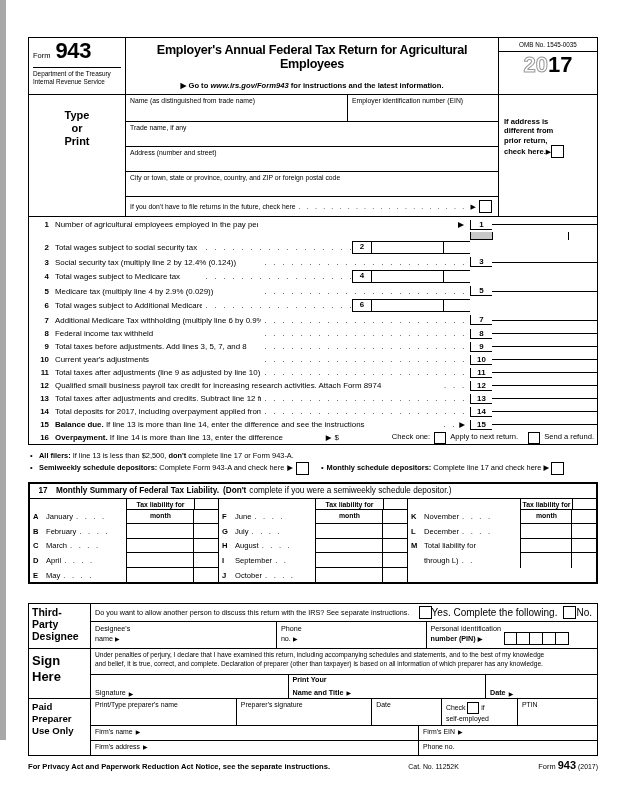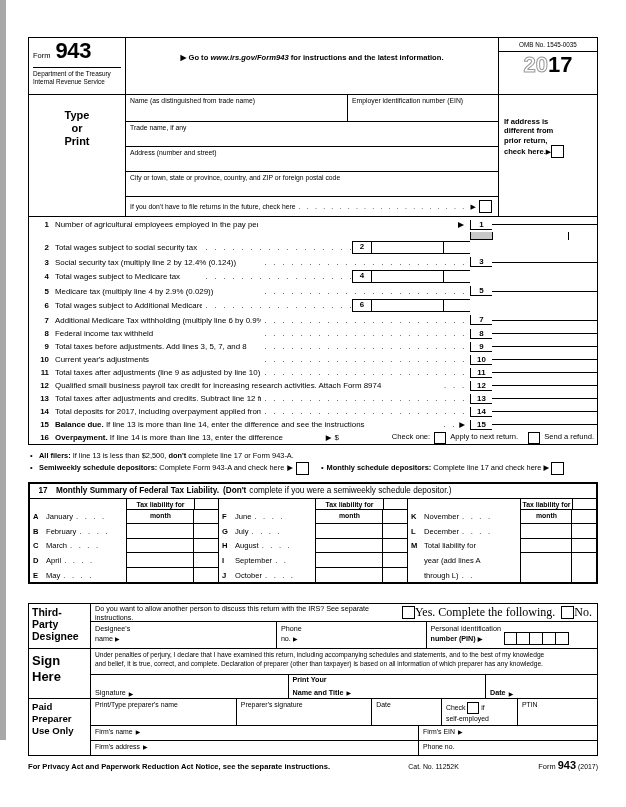--- a/index.html
+++ b/index.html
@@ -89,21 +89,21 @@
   .mhdr-wrap{display:flex;}
   .mhw-lab{width:96px;box-sizing:border-box;}
   .mhw-box{flex:1;box-sizing:border-box;border-left:1px solid #000;border-bottom:1px solid #000;font-size:6.9px;font-weight:bold;text-align:center;line-height:11px;height:11px;}
 
   
   .tp{border:1.6px solid #000;border-top:none;display:flex;}
   .tplab{width:62px;box-sizing:border-box;border-right:1.6px solid #000;font-size:10.5px;font-weight:bold;line-height:12px;padding:2px 0 0 3px;}
   .tpbody{flex:1;}
   .tpq{display:flex;align-items:center;font-size:7.2px;height:17px;border-bottom:1px solid #000;padding-left:4px;}
   .tpq .qs{flex:1;}
-  .tpq .yn{display:flex;align-items:center;gap:0;font-size:12px;font-family:Liberation Serif, serif;}
+  .tpq .yn{display:flex;align-items:center;gap:0;font-size:10px;}
   .tpf{display:flex;height:26px;font-size:7.2px;}
   .tpf .f1{flex:1.25;border-right:1px solid #000;padding:2px 0 0 4px;line-height:9.6px;}
   .tpf .f2{flex:1;border-right:1px solid #000;padding:2px 0 0 4px;line-height:9.6px;}
   .tpf .f3{flex:1.15;padding:2px 0 0 4px;line-height:9.6px;display:flex;}
   .pinboxes{display:flex;align-self:flex-start;margin-left:3px;margin-top:8px;}
   .pinboxes div{width:13px;height:13px;border:1px solid #000;border-left:none;box-sizing:border-box;}
   .pinboxes div:first-child{border-left:1px solid #000;}
 
   
   .sign{border:1.6px solid #000;border-top:none;display:flex;}
@@ -152,20 +152,21 @@
         <div class="hdr-form-line">
           <span class="lbl-form">Form</span>
           <span class="num943">943</span>
         </div>
         <div class="treas">
           <div>Department of the Treasury</div>
           <div>Internal Revenue Service</div>
         </div>
       </div>
       <div class="hdr-mid">
+        <div class="title">Employer's Annual Federal Tax Return for Agricultural Employees</div>
         <div class="goto">
           <span>▶</span>
           <span>Go to</span>
           <i>www.irs.gov/Form943</i>
           <span>for instructions and the latest information.</span>
         </div>
       </div>
       <div class="hdr-right">
         <div class="omb">OMB No. 1545-0035</div>
         <div class="year"><span class="hollow">20</span><span>17</span></div>
@@ -615,28 +616,20 @@
               <div class="mcts"></div>
             </div>
           <div class="mrow">
               <div class="mlab" style="width:112px">
                 <span class="ml">M</span>
                 <span>Total liability for</span>
               </div>
               <div class="mdol"></div>
               <div class="mcts"></div>
             </div>
-          <div class="mrow">
-              <div class="mlab" style="width:112px">
-                <span class="ml"></span>
-                <span>year (add lines A</span>
-              </div>
-              <div class="mdol" style="border-bottom:none"></div>
-              <div class="mcts" style="border-bottom:none"></div>
-            </div>
           <div class="mrow last">
               <div class="mlab" style="width:112px">
                 <span class="ml"></span>
                 <span>through L)</span>
                 <span class="md">. .</span>
               </div>
               <div class="mdol"></div>
               <div class="mcts"></div>
             </div>
         </div>

